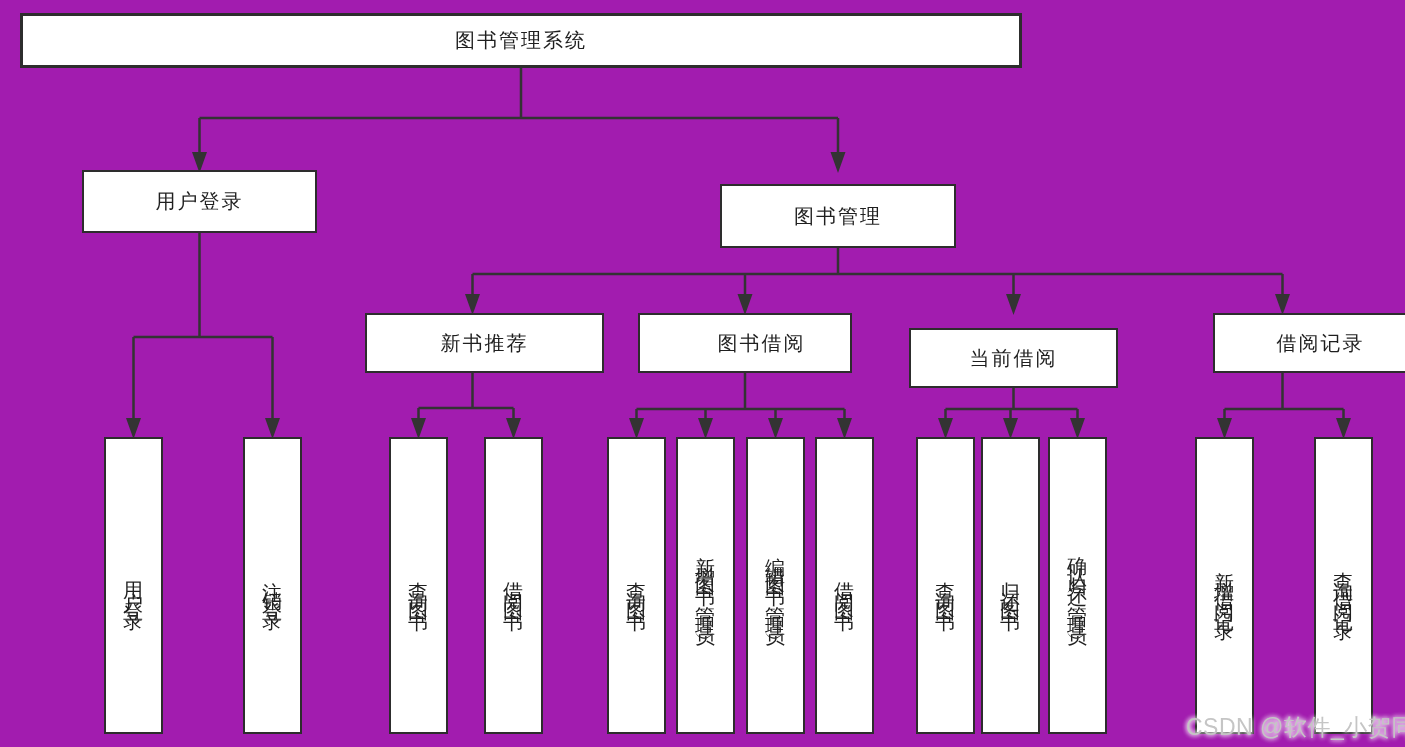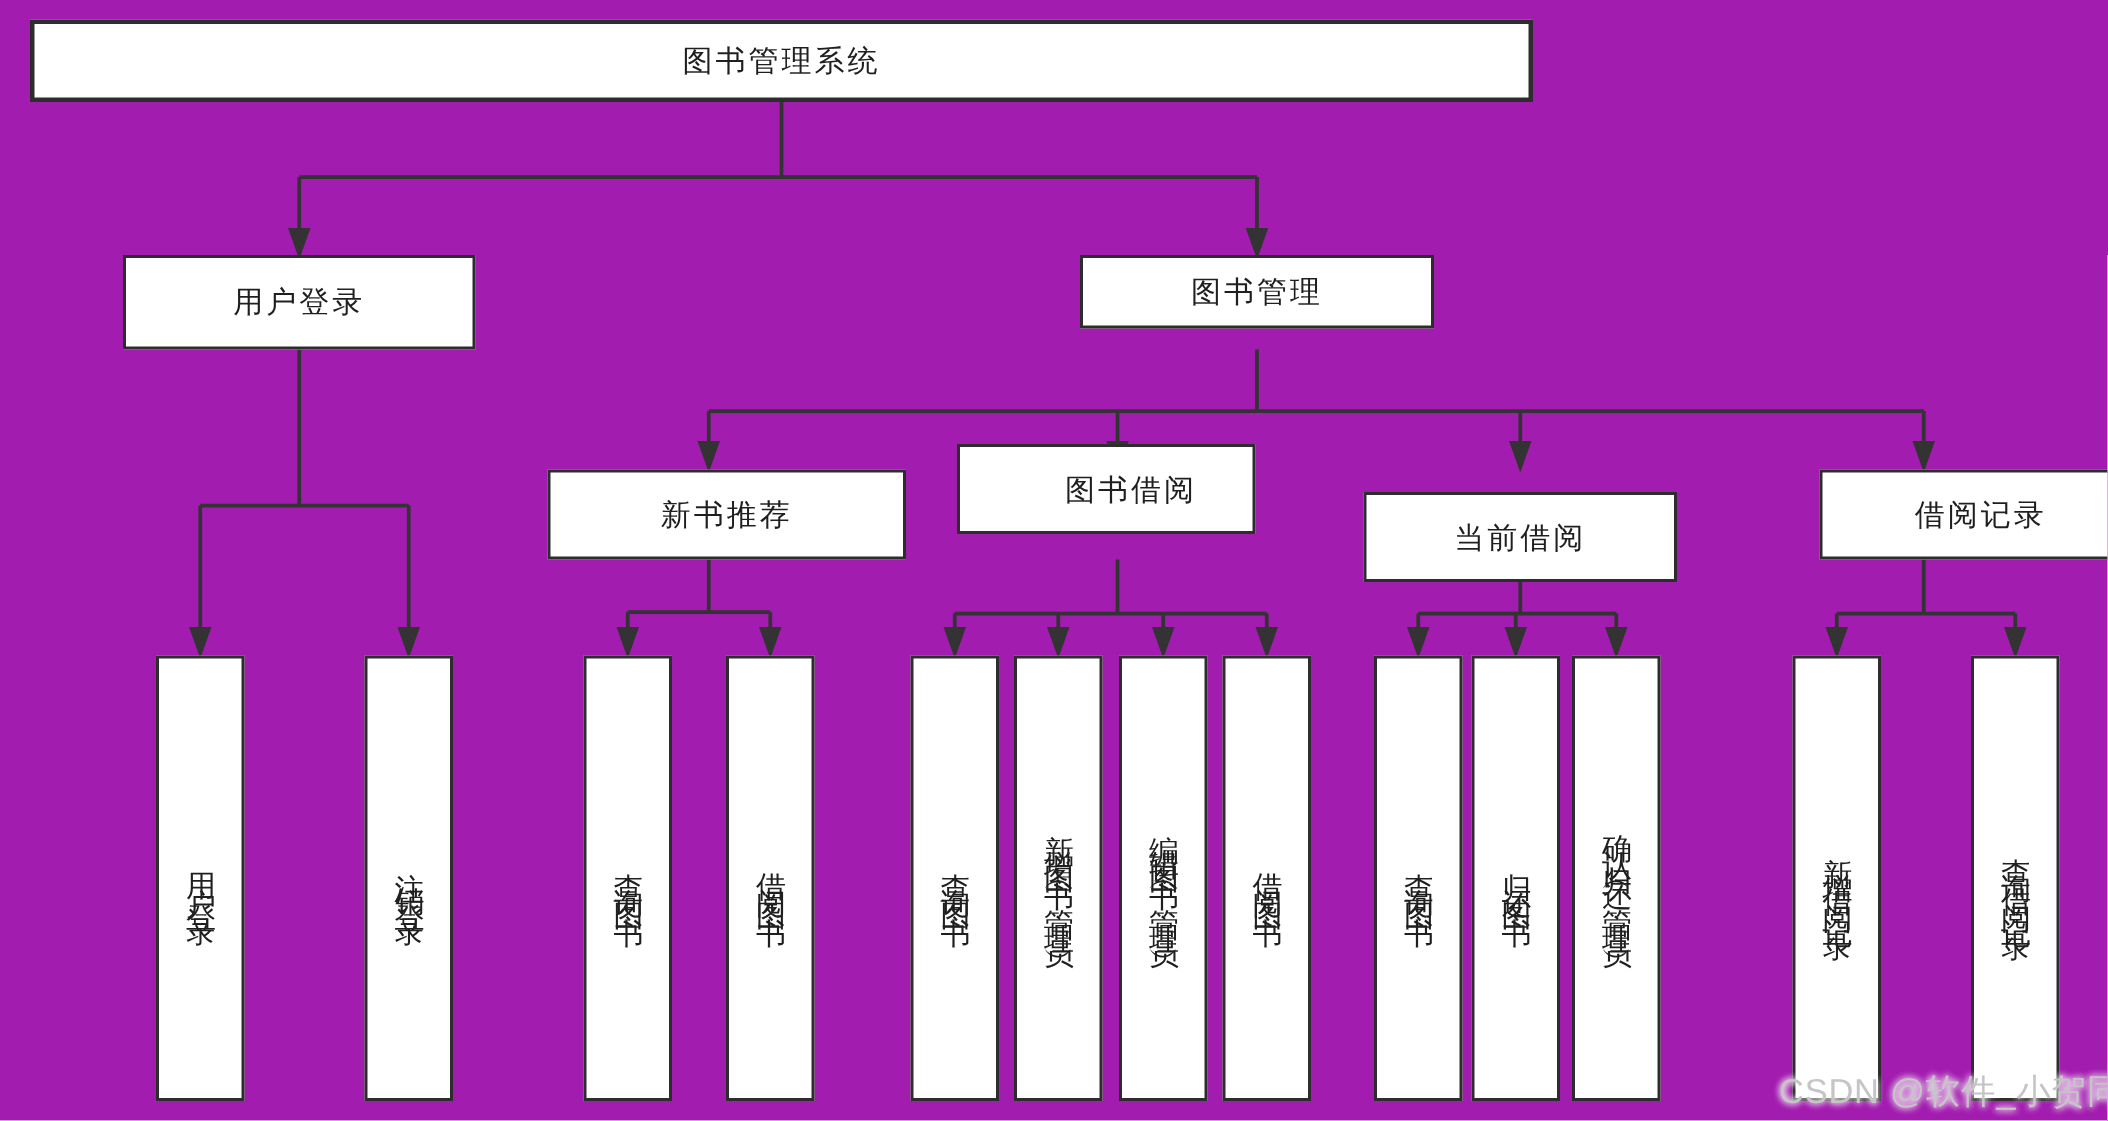--- a/index.html
+++ b/index.html
@@ -48,28 +48,28 @@
          M1224.5 439l-7.5-21h15z M1343.5 439l-7.5-21h15z"></path>
   </svg>
 
   <div class="box h-box root-box" style="left:20px;top:13px;width:1002px;height:55px;">
     <span>图书管理系统</span>
   </div>
 
   <div class="box h-box" style="left:82px;top:170px;width:235px;height:63px;">
     <span>用户登录</span>
   </div>
-  <div class="box h-box" style="left:720px;top:170px;width:236px;height:49px;">
+  <div class="box h-box" style="left:720px;top:184px;width:236px;height:64px;">
     <span>图书管理</span>
   </div>
 
   <div class="box h-box" style="left:365px;top:313px;width:239px;height:60px;">
     <span>新书推荐</span>
   </div>
-  <div class="box h-box" style="left:638px;top:296px;width:199px;height:60px;padding-left:33px;">
+  <div class="box h-box" style="left:638px;top:313px;width:214px;height:60px;padding-left:33px;">
     <span>图书借阅</span>
   </div>
   <div class="box h-box" style="left:909px;top:313px;width:209px;height:60px;margin-top:15px;">
     <span>当前借阅</span>
   </div>
   <div class="box h-box" style="left:1213px;top:313px;width:215px;height:60px;">
     <span>借阅记录</span>
   </div>
 
   <div class="box leaf" style="left:104px;">

